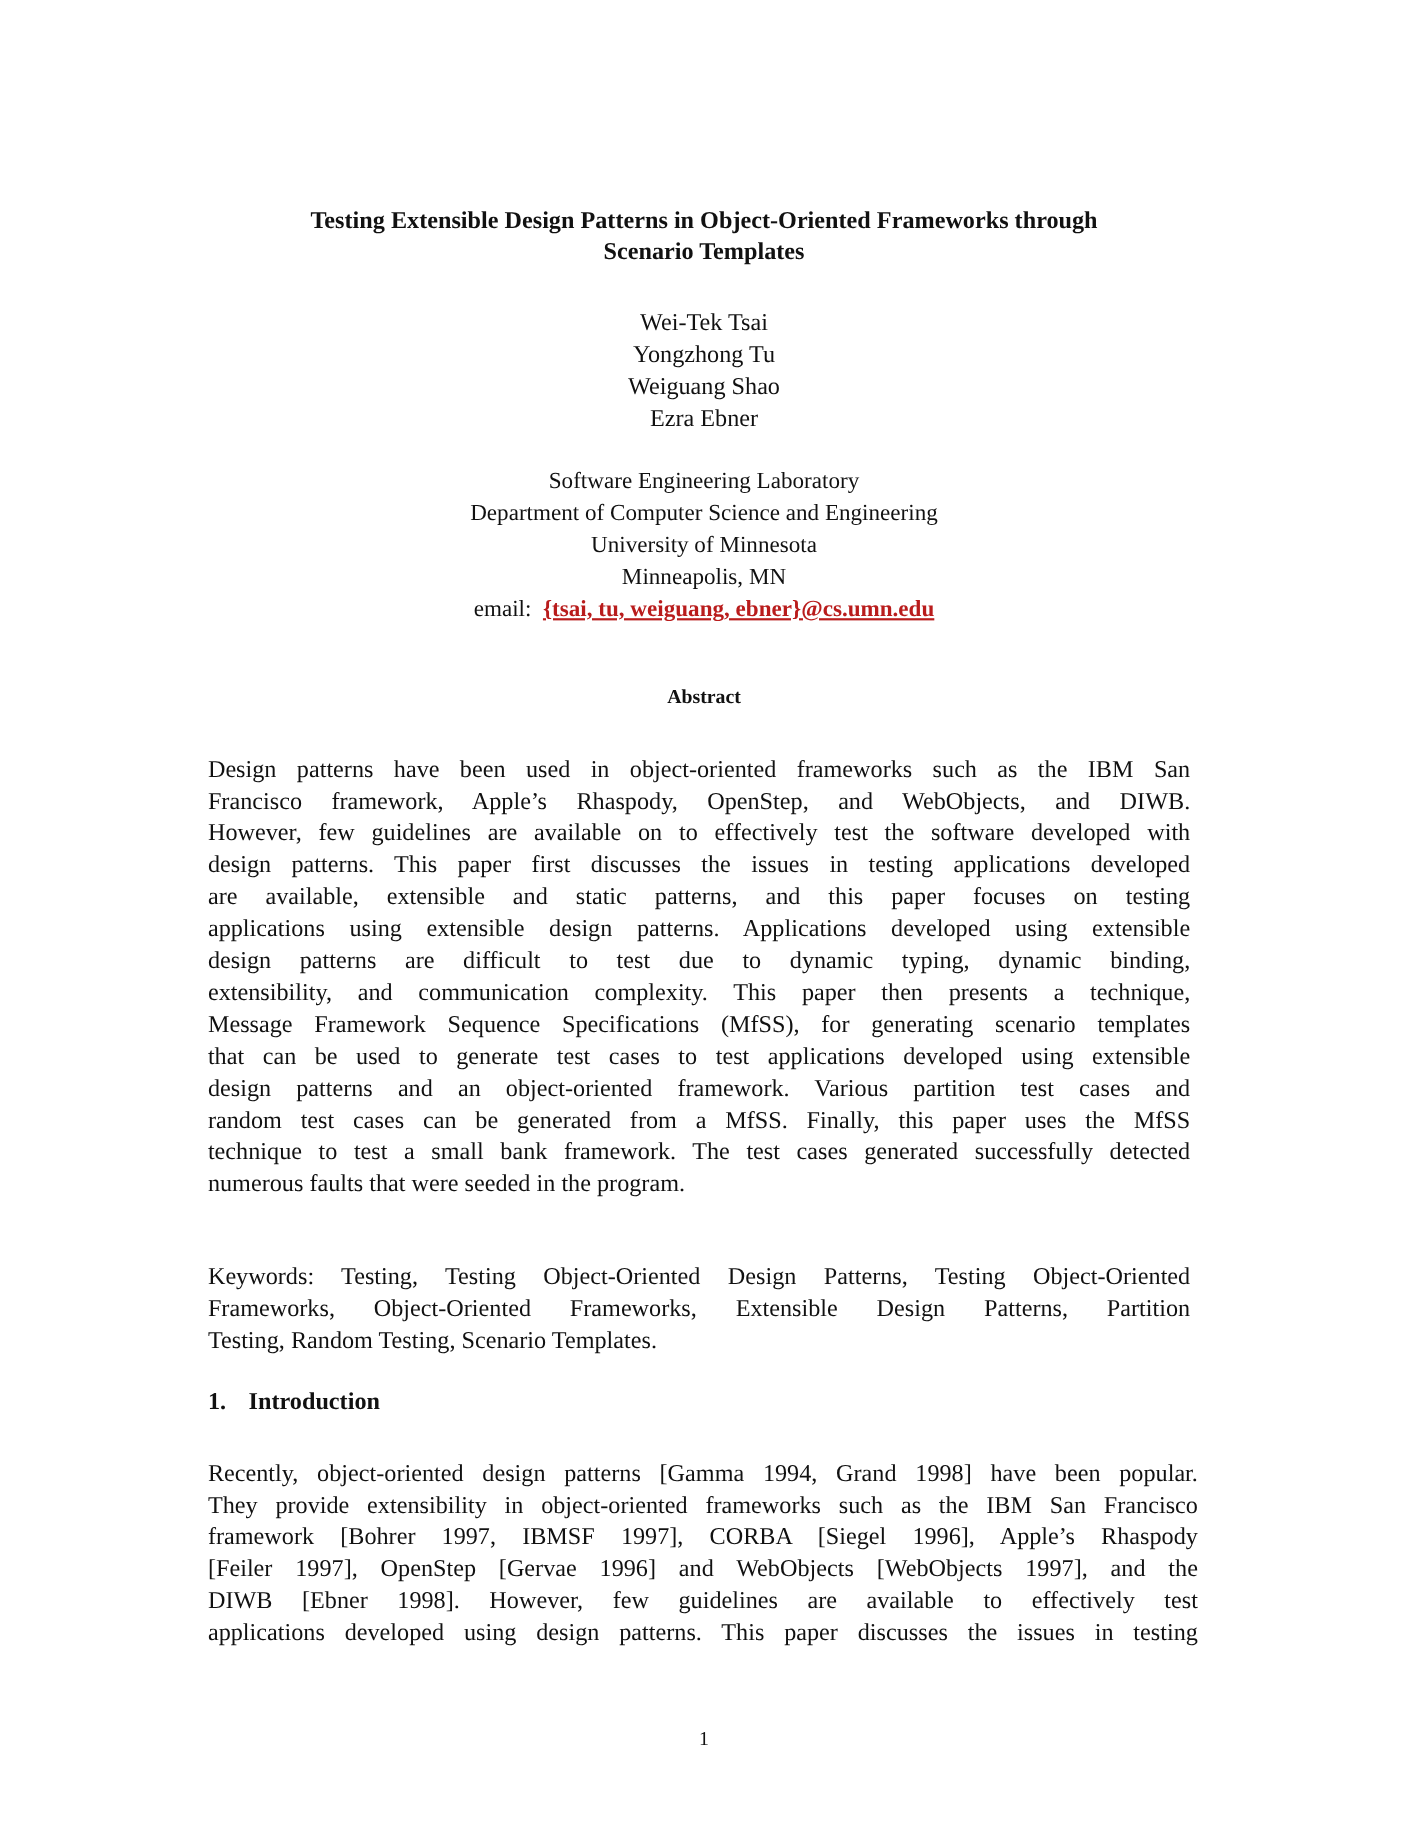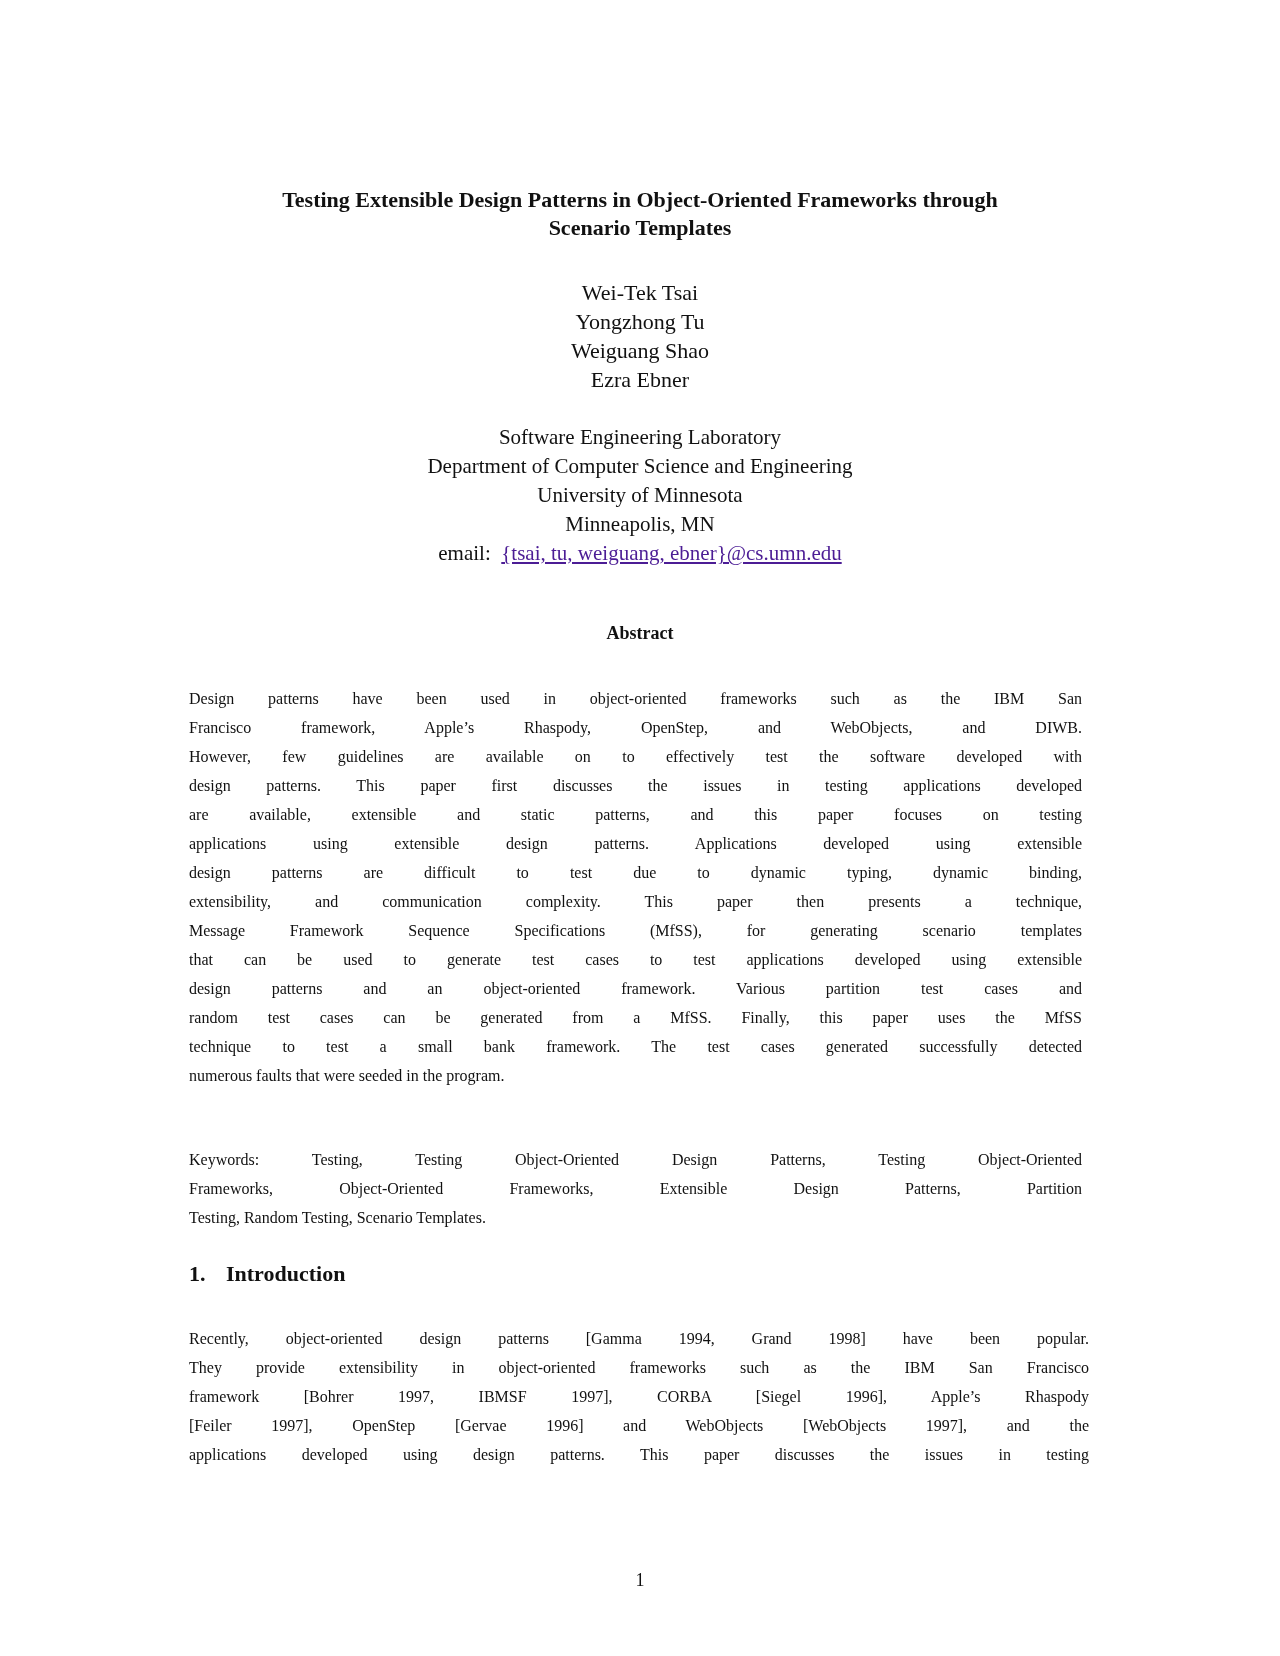--- a/index.html
+++ b/index.html
@@ -6,23 +6,23 @@
     body { width: 1280px; height: 1656px; position: relative; overflow: hidden;
            font-family: "Liberation Serif", "DejaVu Serif", serif; color: #111111; }
     .page { position: absolute; left: 0; top: 12px; width: 1280px; height: 1656px; }
     .center { position: absolute; left: 0; width: 1280px; text-align: center; }
     .title { top: 174px; font-weight: bold; font-size: 22px; line-height: 28px; }
     .title .line { display: block; }
     .authors { top: 266px; font-size: 22px; line-height: 29px; }
     .authors .line, .affil .line { display: block; }
     .affil { top: 411px; font-size: 21px; line-height: 29px; }
     .email-label { color: #111; }
-    .email-link { color: #4c1d95; text-decoration: underline; }
+    .email-link { color: #b91c1c; text-decoration: underline; font-weight: bold; }
     .abstract-heading { top: 607px; font-weight: bold; font-size: 18px; line-height: 28px; }
-    .body { position: absolute; left: 189px; width: 893px; font-size: 16px; line-height: 29px;
+    .body { position: absolute; left: 189px; width: 893px; font-size: 22px; line-height: 29px;
             text-align: justify; }
     .body .ln { display: block; text-align: justify; text-align-last: justify; white-space: nowrap; }
     .body .ln.last { text-align-last: left; }
     .abstract-body { top: 672px; }
     .keywords { top: 1133px; }
     .kw-label { font-weight: normal; }
     .section-heading { position: absolute; left: 189px; top: 1248px; font-weight: bold;
                        font-size: 22px; line-height: 28px; }
     .section-heading .num { display: inline-block; width: 37px; }
     .intro-body { top: 1312px; width: 900px; }
@@ -84,18 +84,19 @@
 
   <div class="section-heading">
     <span class="num">1.</span><span>Introduction</span>
   </div>
 
   <div class="body intro-body">
     <span class="ln">Recently, object-oriented design patterns [Gamma 1994, Grand 1998] have been popular.</span>
     <span class="ln">They provide extensibility in object-oriented frameworks such as the IBM San Francisco</span>
     <span class="ln">framework [Bohrer 1997, IBMSF 1997], CORBA [Siegel 1996], Apple’s Rhaspody</span>
     <span class="ln">[Feiler 1997], OpenStep [Gervae 1996] and WebObjects [WebObjects 1997], and the</span>
+    <span class="ln">DIWB [Ebner 1998].  However, few guidelines are available to effectively test</span>
     <span class="ln">applications developed using design patterns.  This paper discusses the issues in testing</span>
   </div>
 
   <div class="page-number">1</div>
 
 </div>
 
 </body></html>

